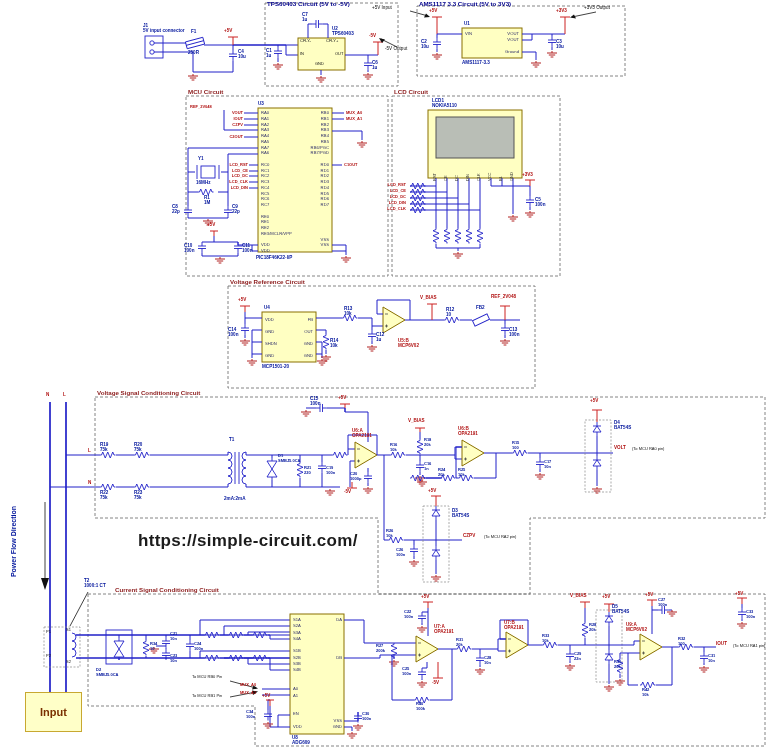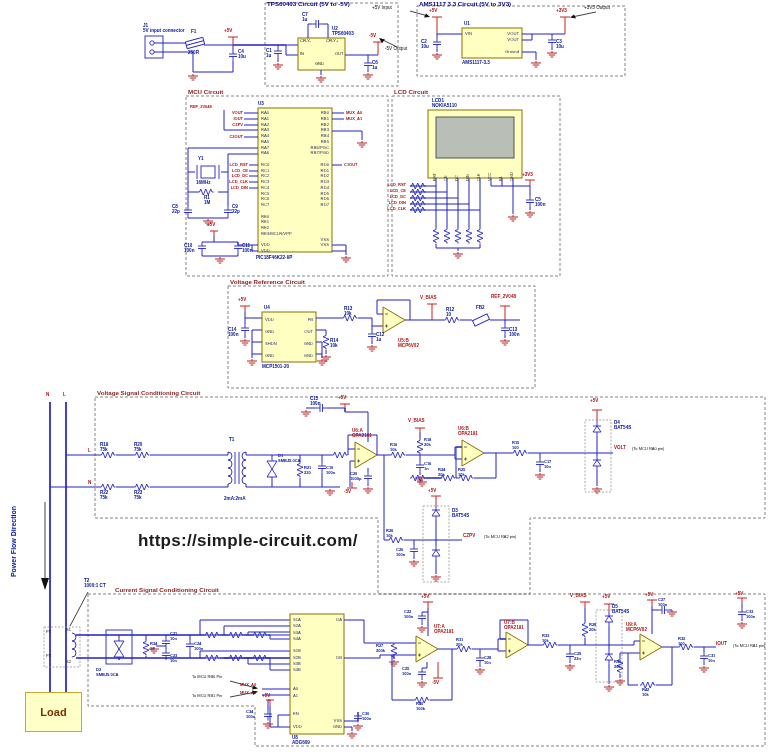--- a/index.html
+++ b/index.html
@@ -414,21 +414,21 @@
 
   <path class="pwrc" d="M742,604 V598 M737,598 H747"></path>
   <path class="w" d="M742,604 V608 M742,618.5 V621"></path>
   <use href="#capv" class="sym" x="742" y="608"></use>
   <use href="#gnd" class="gndc" x="742" y="622"></use>
 </g>
 </svg>
 
 <div class="wm">https://simple-circuit.com/</div>
 <div class="pfd">Power Flow Direction</div>
-<div class="load">Load</div>
+<div class="load">Input</div>
 
 <span class="lb tt ttb" style="left:267px;top:0px;">TPS60403 Circuit (5V to -5V)</span>
 <span class="lb tt ttb" style="left:419px;top:0px;">AMS1117 3.3 Circuit (5V to 3V3)</span>
 <span class="lb tt" style="left:188px;top:88px;">MCU Circuit</span>
 <span class="lb tt" style="left:394px;top:88px;">LCD Circuit</span>
 <span class="lb tt" style="left:230px;top:278px;">Voltage Reference Circuit</span>
 <span class="lb tt" style="left:97px;top:389px;">Voltage Signal Conditioning Circuit</span>
 <span class="lb tt" style="left:115px;top:586px;">Current Signal Conditioning Circuit</span>
 
 <span class="lb" style="left:143px;top:23px;">J1</span>

